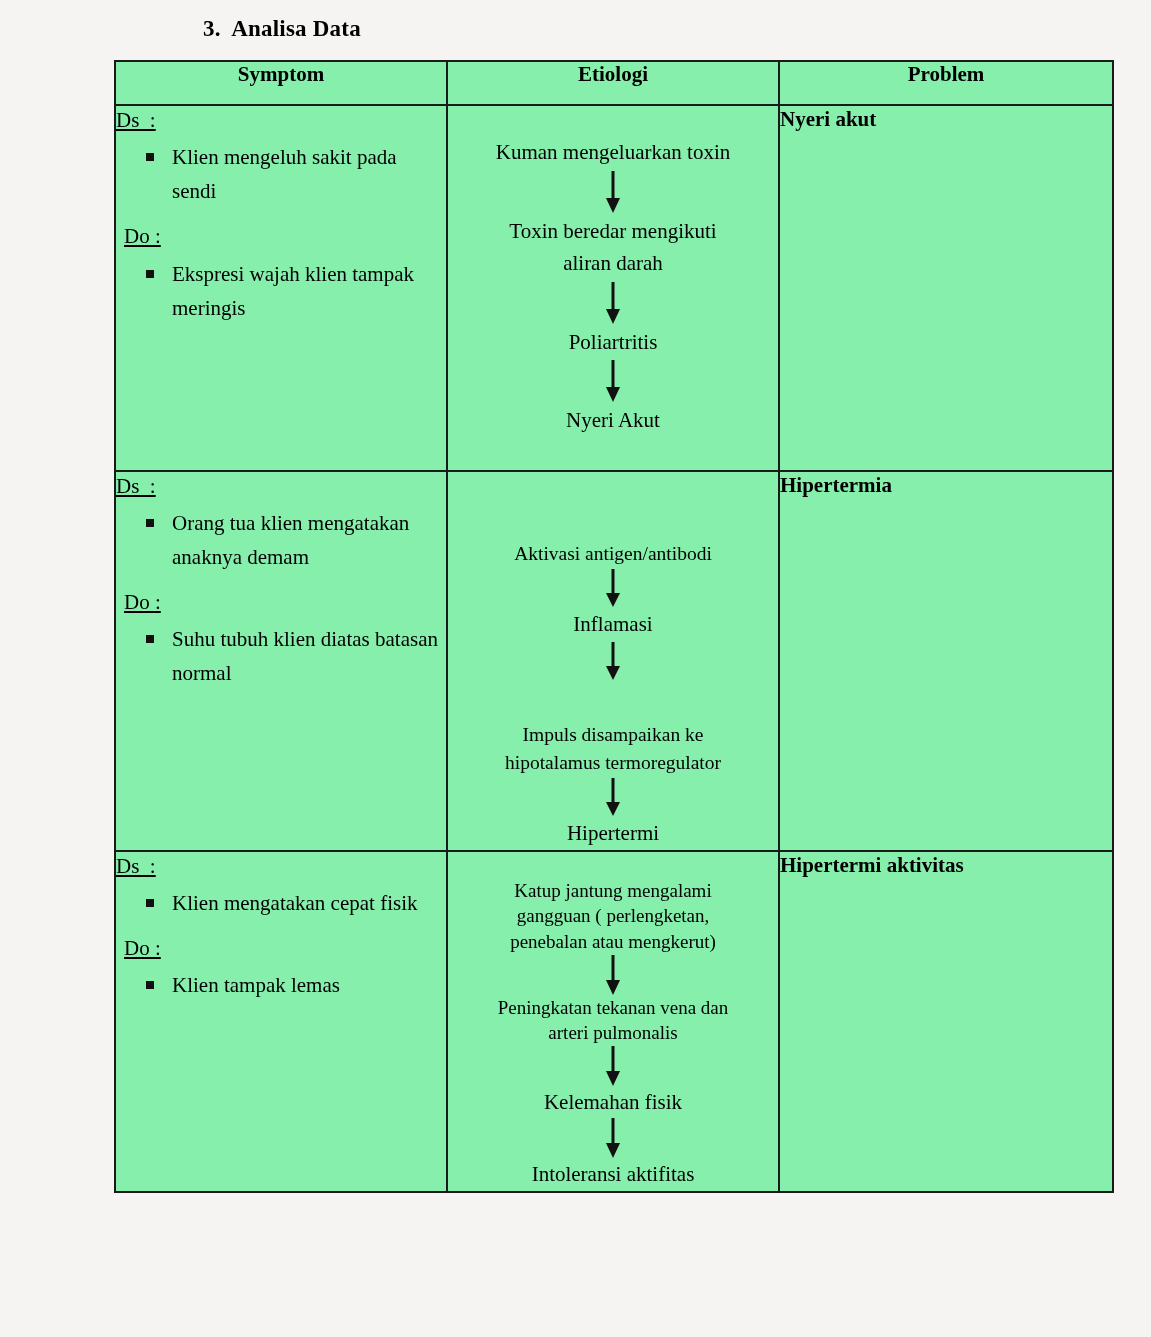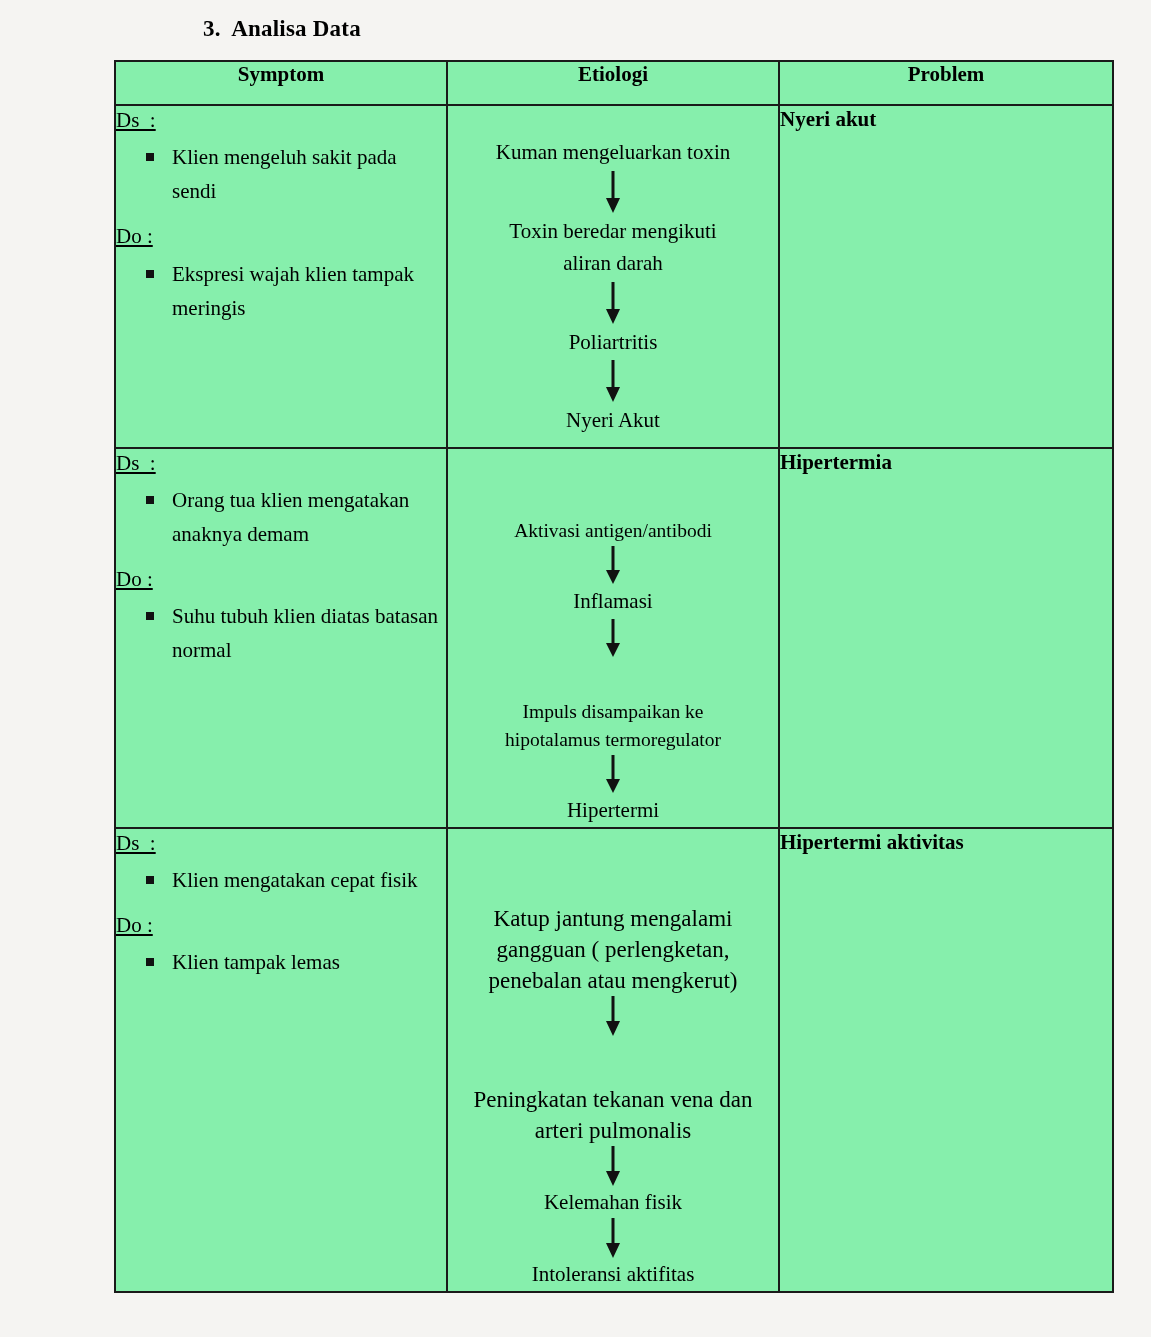--- a/index.html
+++ b/index.html
@@ -58,21 +58,21 @@
 
   
   .sym-cell { padding: 11px 8px 14px 12px; }
   .sym-label {
     font-size: 21px;
     line-height: 1.35;
     white-space: pre;
     margin: 0 0 6px 0;
     text-decoration: underline;
   }
-  .sym-label.second { margin-top: 14px; }
+  .sym-label.second { margin-top: 14px; margin-left: 8px; }
   .bullet-list { margin: 0 0 2px 0; padding: 0; list-style: none; }
   .bullet-item {
     position: relative;
     padding-left: 56px;
     font-size: 21px;
     line-height: 1.62;
     margin-bottom: 4px;
   }
   .bullet-item .sq {
     position: absolute;
@@ -89,23 +89,22 @@
     text-align: center;
   }
   .flow { display: block; }
   .flow-node {
     font-size: 21px;
     line-height: 1.55;
     text-align: center;
     white-space: pre-line;
   }
   .flow-node.tight {
-    font-size: 23px;
+    font-size: 19px;
     line-height: 1.35;
-    margin-top: 48px;
   }
   .flow-node.small {
     font-size: 19.5px;
     line-height: 1.45;
     margin-top: 40px;
   }
   .arrow {
     display: flex;
     justify-content: center;
     align-items: center;
@@ -116,21 +115,21 @@
 
   
   .prob-cell { padding: 11px 8px 10px 12px; }
   .prob-text {
     font-size: 21px;
     font-weight: bold;
     line-height: 1.3;
     white-space: pre;
   }
 
-  .row-1 .etio-cell { padding-top: 30px; padding-bottom: 10px; font-family: Liberation Serif, serif; }
+  .row-1 .etio-cell { padding-top: 30px; padding-bottom: 33px; font-family: Liberation Serif, serif; }
   .row-2 .etio-cell { padding-top: 28px; }
   .row-3 .etio-cell { padding-top: 26px; }
 </style>
 </head>
 <body>
 
 <div class="page">
 
   <div class="section-title">3.  Analisa Data</div>
 

